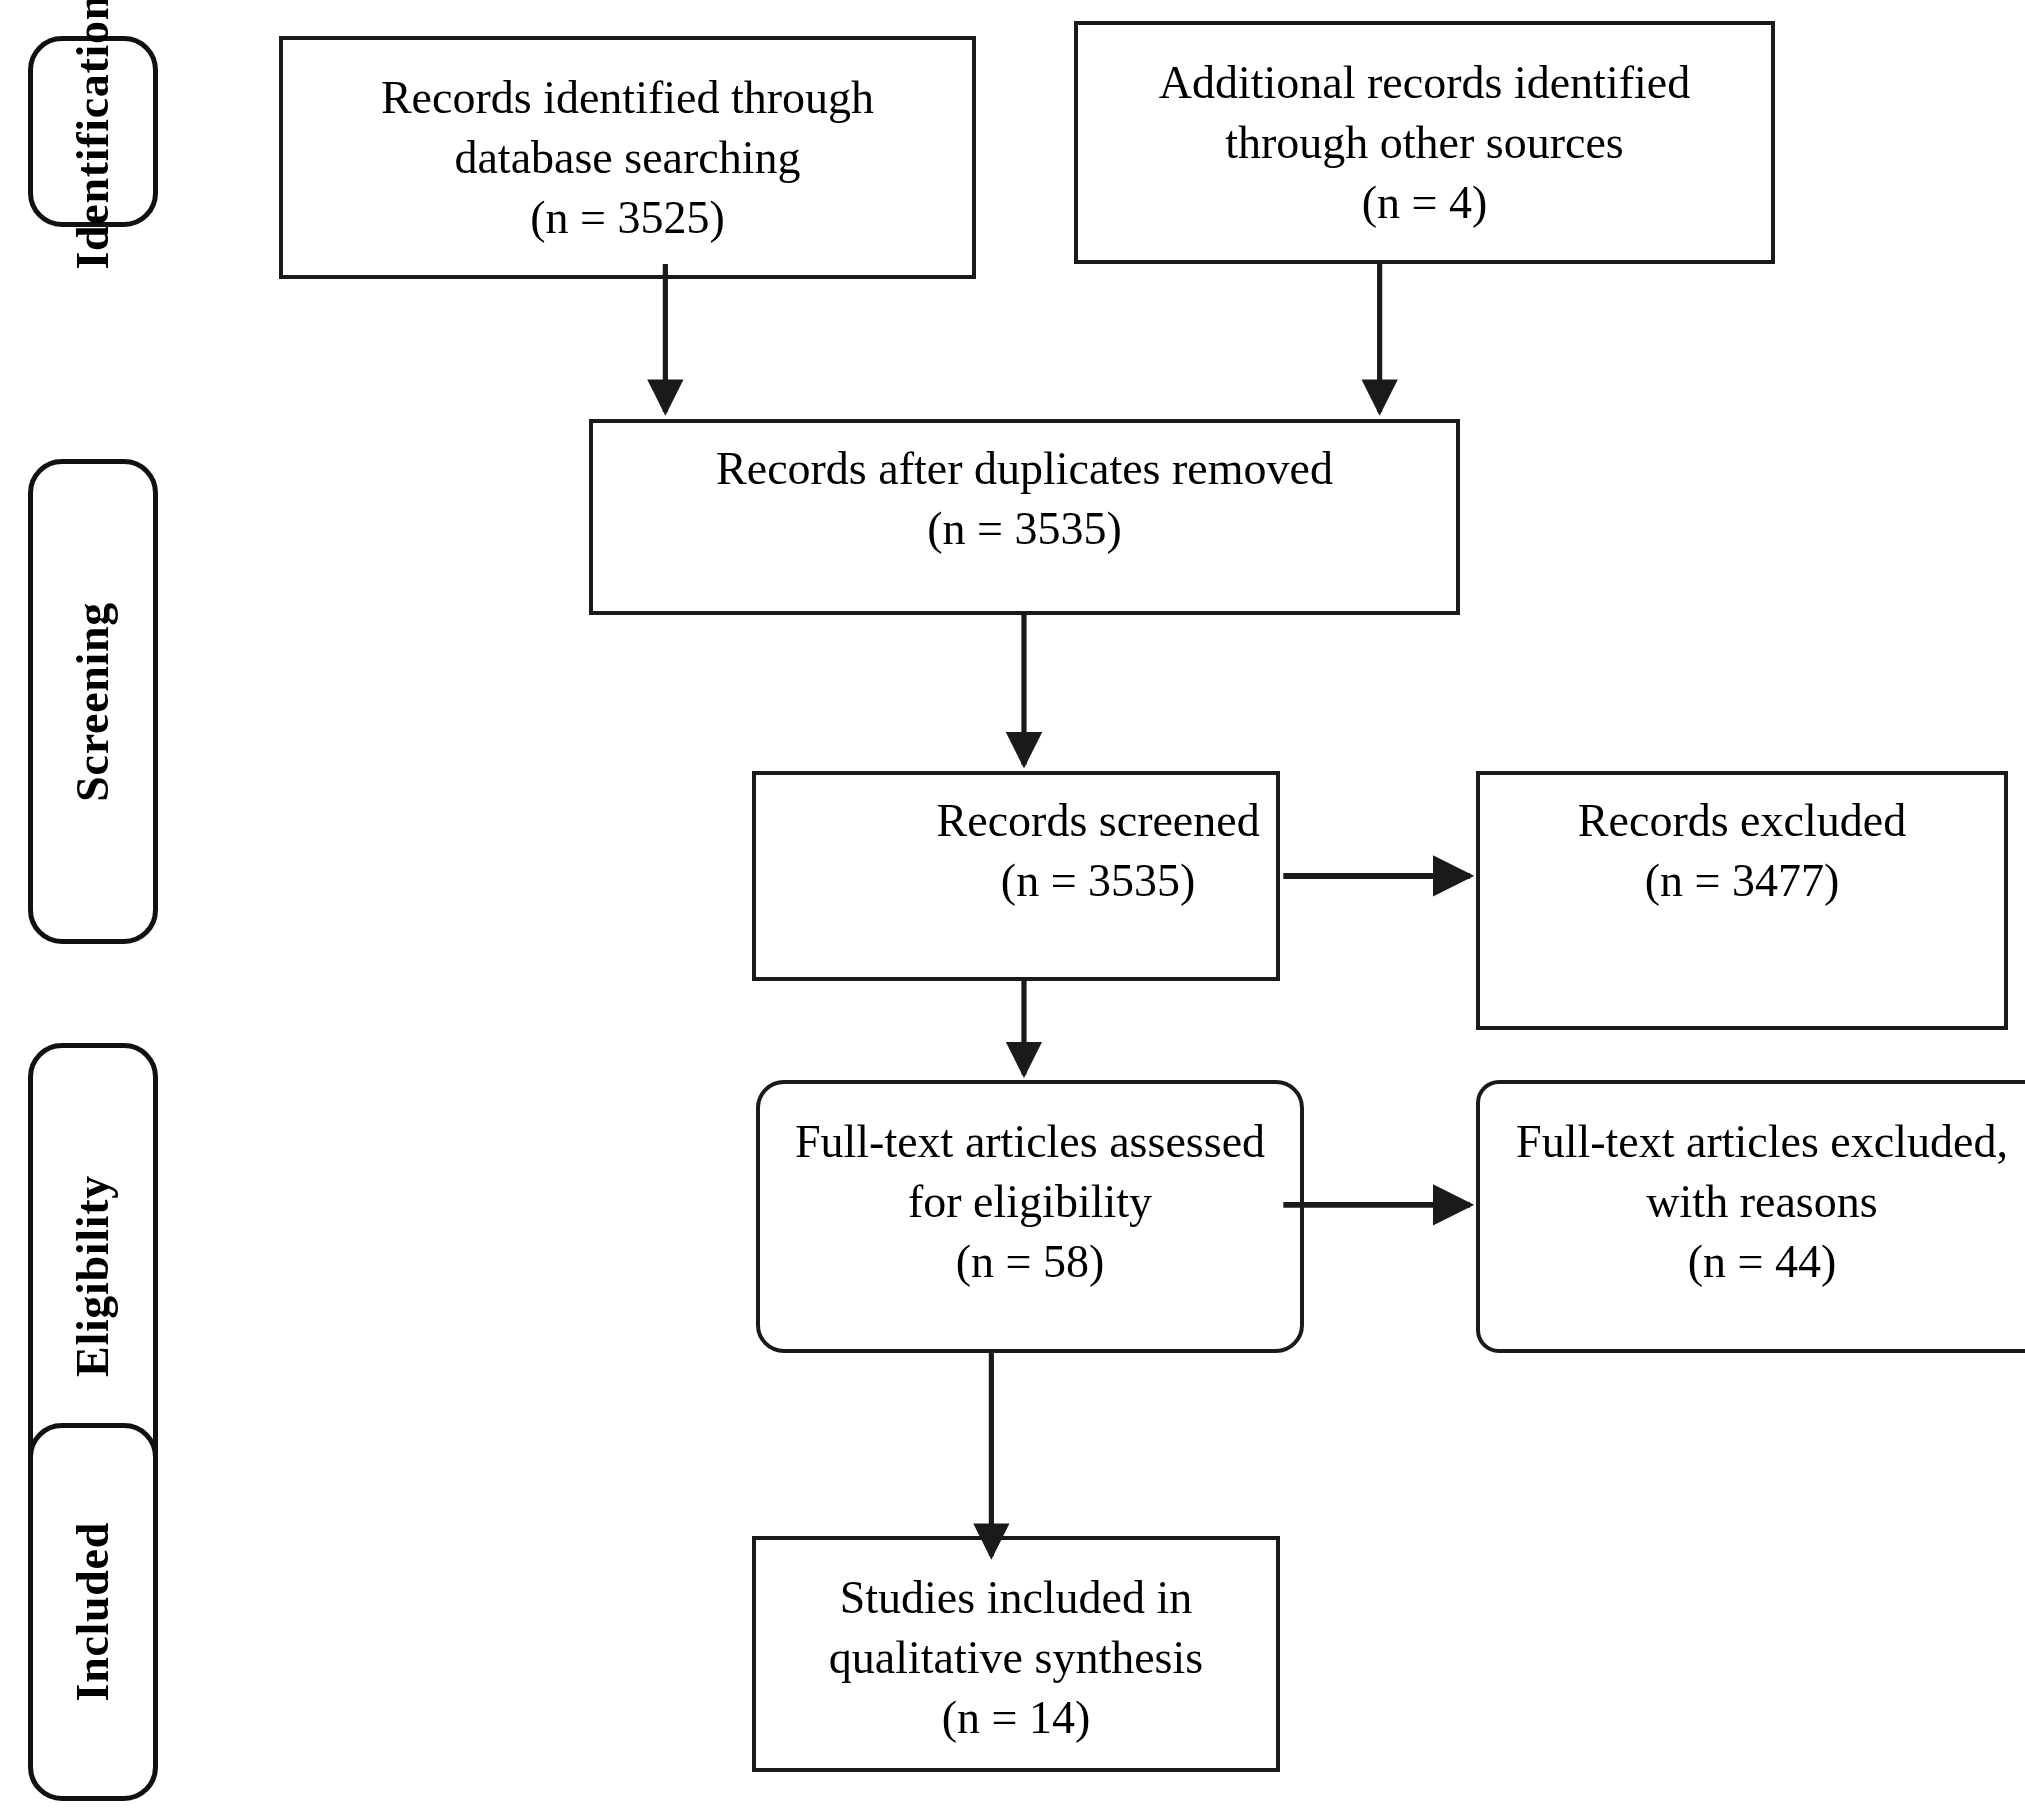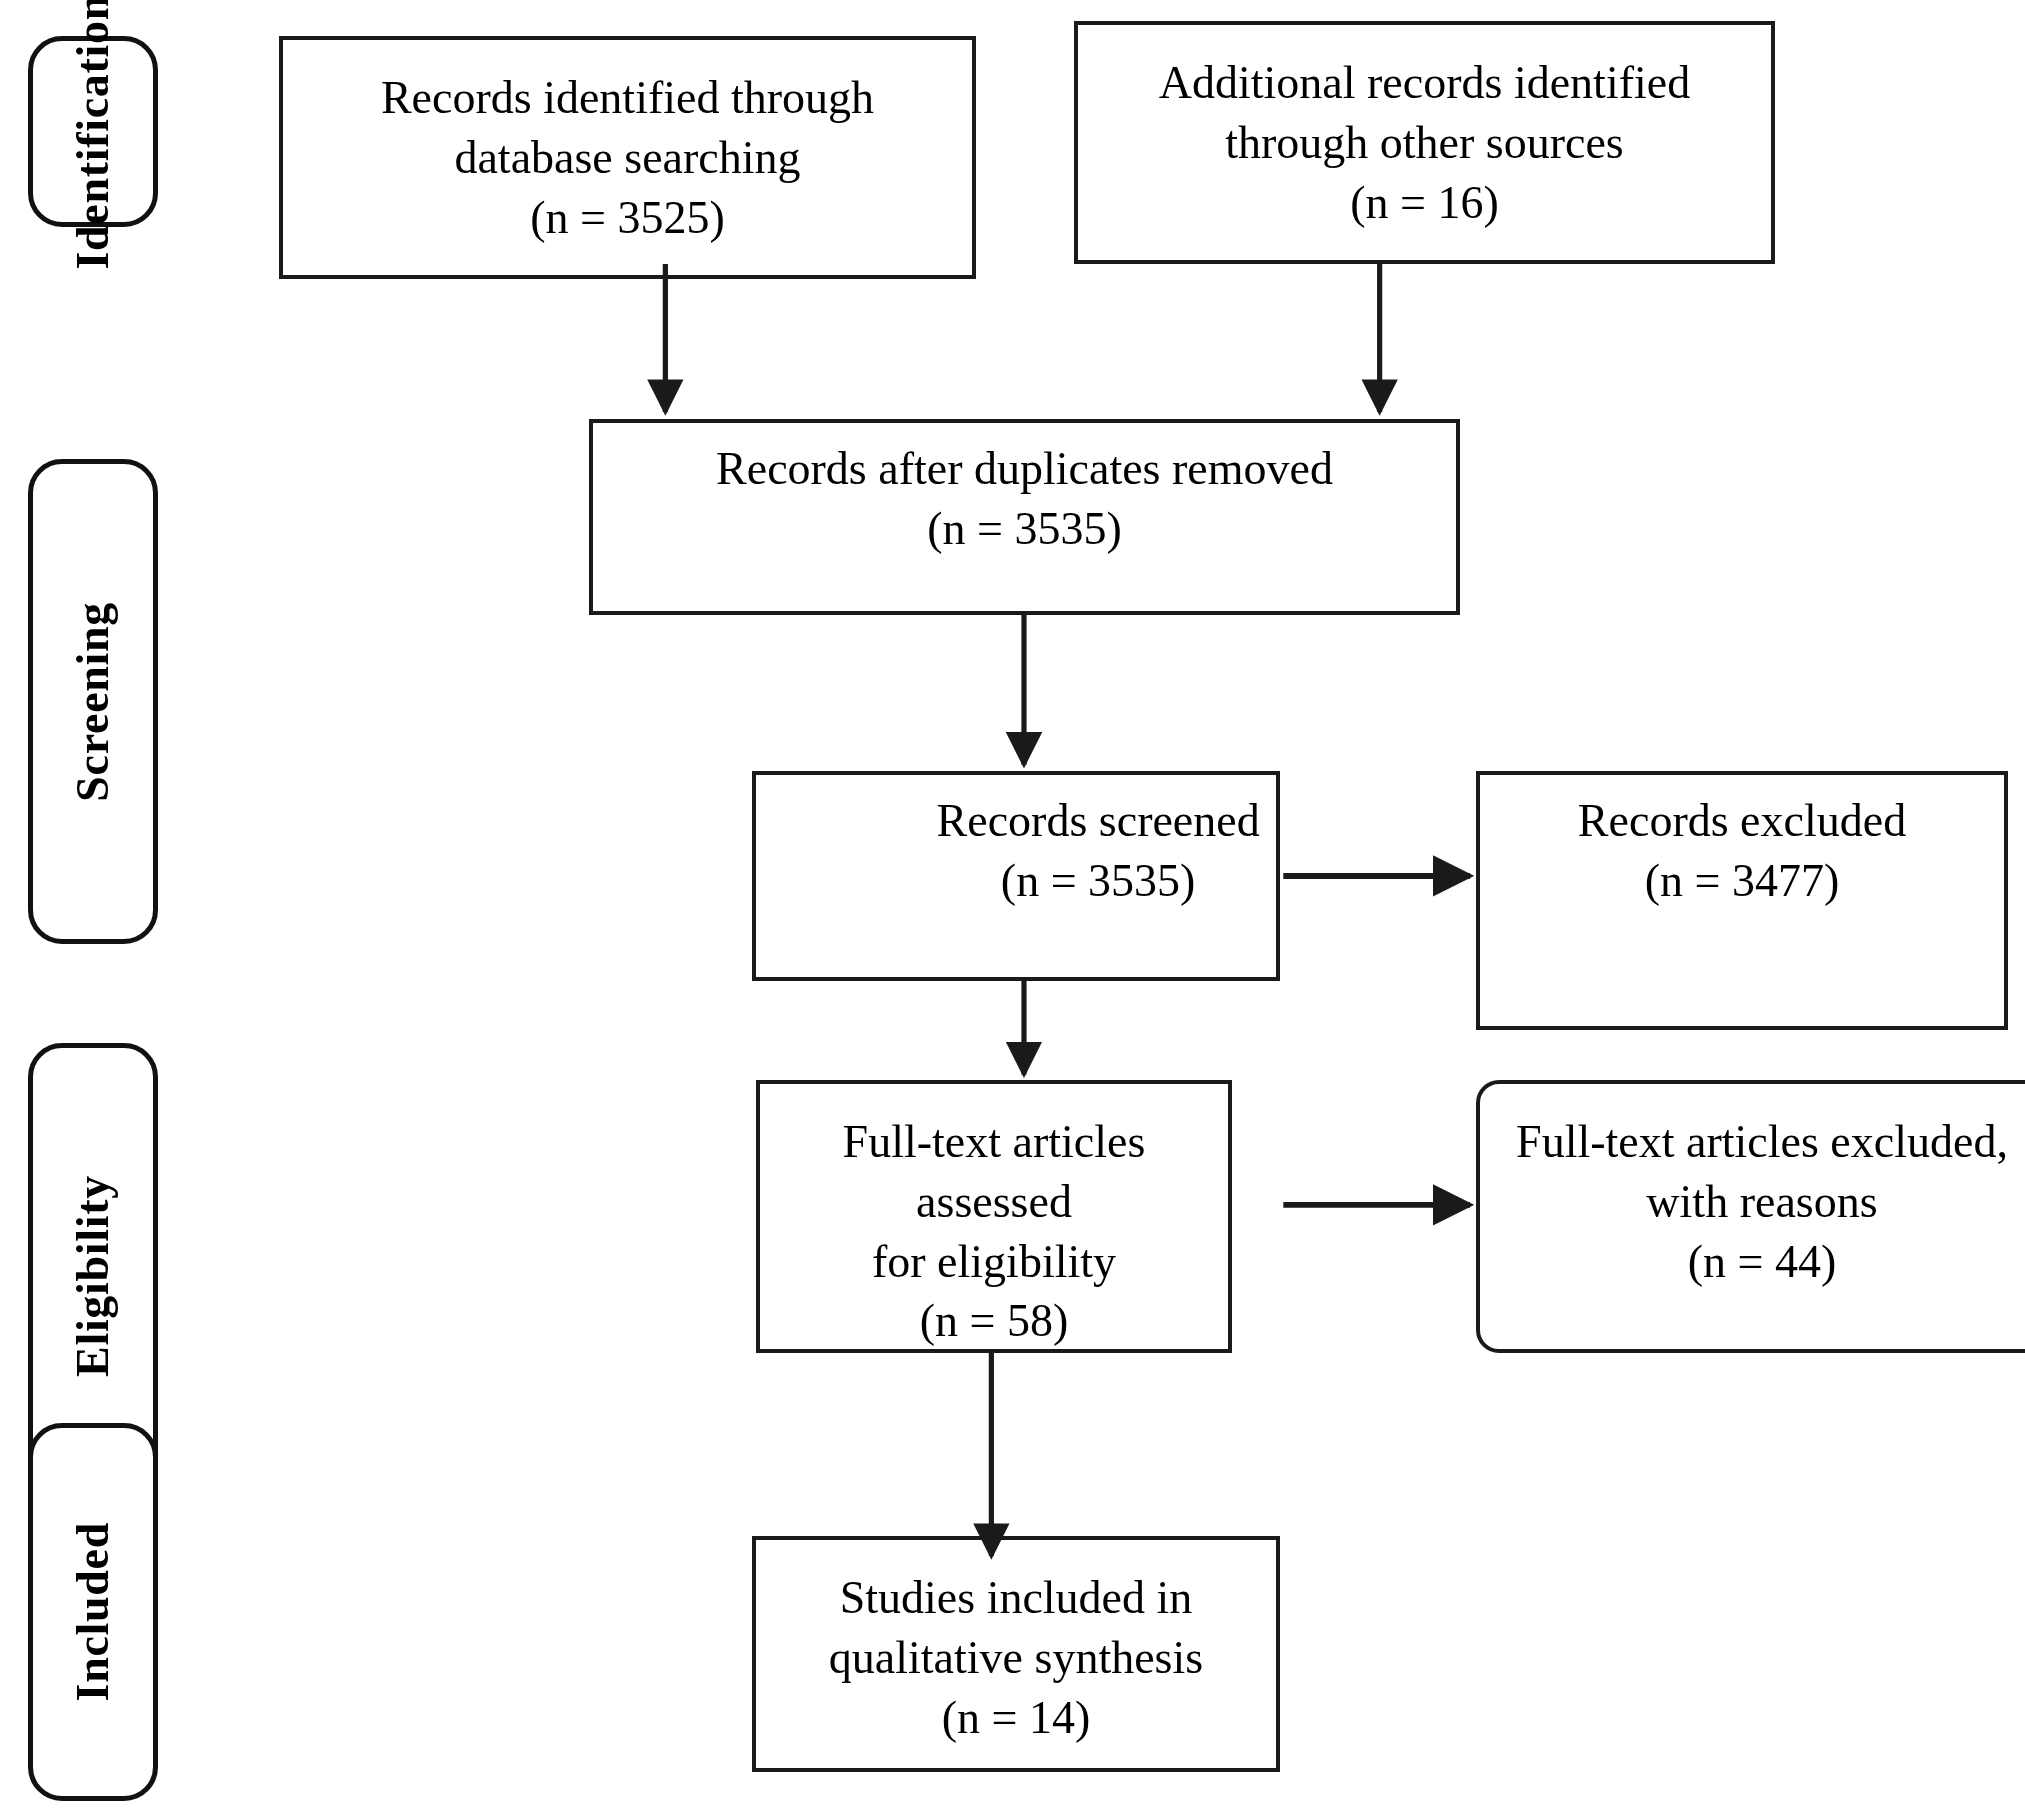--- a/index.html
+++ b/index.html
@@ -90,39 +90,39 @@
 
   <div class="fbox" style="left:279px; top:36px; width:697px; height:243px;">
     <div class="btext">Records identified  through
 database searching
 (n = 3525)</div>
   </div>
 
   <div class="fbox" style="left:1074px; top:21px; width:701px; height:243px;">
     <div class="btext">Additional records identified
 through other sources
-(n = 16)</div>
+(n = 4)</div>
   </div>
 
   <div class="fbox pad-sm" style="left:589px; top:419px; width:871px; height:196px;">
     <div class="btext">Records after  duplicates  removed
 (n = 3535)</div>
   </div>
 
   <div class="fbox pad-sm" style="left:752px; top:771px; width:528px; height:210px;justify-content:flex-end;">
     <div class="btext">Records screened
 (n = 3535)</div>
   </div>
 
   <div class="fbox pad-sm" style="left:1476px; top:771px; width:532px; height:259px;">
     <div class="btext">Records excluded
 (n = 3477)</div>
   </div>
 
-  <div class="fbox" style="left:756px; top:1080px; width:476px; height:273px;">
+  <div class="fbox" style="left:756px; top:1080px; width:548px; height:273px;border-radius:28px;">
     <div class="btext">Full-text articles assessed
 for eligibility
 (n = 58)</div>
   </div>
 
   <div class="fbox" style="left:1476px; top:1080px; width:572px; height:273px;border-radius:23px;">
     <div class="btext">Full-text articles excluded,
 with reasons
 (n = 44)</div>
   </div>

